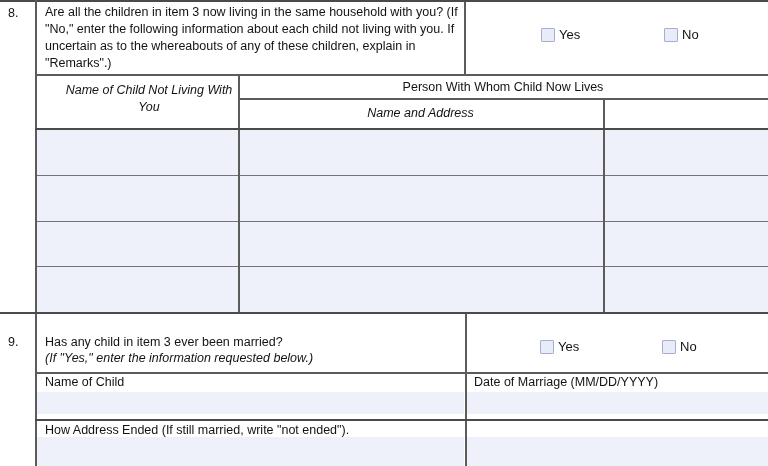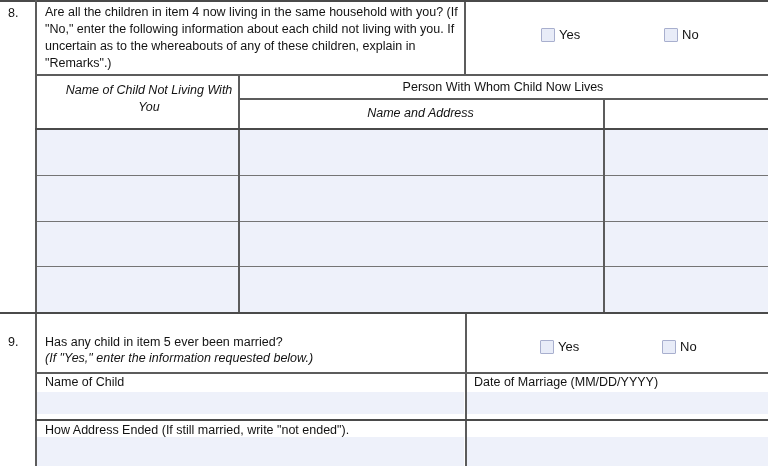--- a/index.html
+++ b/index.html
@@ -26,21 +26,21 @@
   .trow:last-child{border-bottom:none;}
   .tcell{height:100%;}
 </style>
 </head>
 <body>
 
 <div class="page">
 
   <div class="abs t" style="left:8px;top:5px;">8.</div>
 
-  <div class="abs t" style="left:45px;top:4px;width:420px;">Are all the children in item 4 now living in the same household with you? (If "No," enter the following information about each child not living with you. If uncertain as to the whereabouts of any of these children, explain in "Remarks".)</div>
+  <div class="abs t" style="left:45px;top:4px;width:420px;">Are all the children in item 3 now living in the same household with you? (If "No," enter the following information about each child not living with you. If uncertain as to the whereabouts of any of these children, explain in "Remarks".)</div>
 
   <div class="checkbox" style="left:541px;top:28px;"></div>
   <div class="cblabel" style="left:559px;top:28px;">Yes</div>
   <div class="checkbox" style="left:664px;top:28px;"></div>
   <div class="cblabel" style="left:682px;top:28px;">No</div>
 
   <div class="abs t center" style="left:64px;top:82px;width:170px;font-style:italic;">Name of Child Not Living With You</div>
   <div class="abs t center" style="left:238px;top:79px;width:530px;">Person With Whom Child Now Lives</div>
   <div class="abs t center italic" style="left:238px;top:105px;width:365px;">Name and Address</div>
 
@@ -61,21 +61,21 @@
         <div class="tcell t" style="width: 165px;"></div>
       </div>
       <div class="trow">
         <div class="tcell t" style="width: 202px;"></div>
         <div class="tcell t" style="width: 365px;"></div>
         <div class="tcell t" style="width: 165px;"></div>
       </div>
     </div>
 
   <div class="abs t" style="left:8px;top:334px;">9.</div>
-  <div class="abs t" style="left:45px;top:334px;width:400px;line-height:16px;">Has any child in item 5 ever been married?</div>
+  <div class="abs t" style="left:45px;top:334px;width:400px;line-height:16px;">Has any child in item 3 ever been married?</div>
   <div class="abs t italic" style="left:45px;top:350px;width:400px;line-height:16px;">(If "Yes," enter the information requested below.)</div>
 
   <div class="checkbox" style="left:540px;top:340px;"></div>
   <div class="cblabel" style="left:558px;top:340px;">Yes</div>
   <div class="checkbox" style="left:662px;top:340px;"></div>
   <div class="cblabel" style="left:680px;top:340px;">No</div>
 
   <div class="abs t" style="left:474px;top:375px;width:290px;line-height:15px;">Date of Marriage (MM/DD/YYYY)</div>
   <div class="abs t" style="left:45px;top:375px;width:410px;line-height:15px;">Name of Child</div>
   <div class="abs t" style="left:45px;top:423px;width:415px;line-height:15px;">How Address Ended (If still married, write "not ended").</div>

